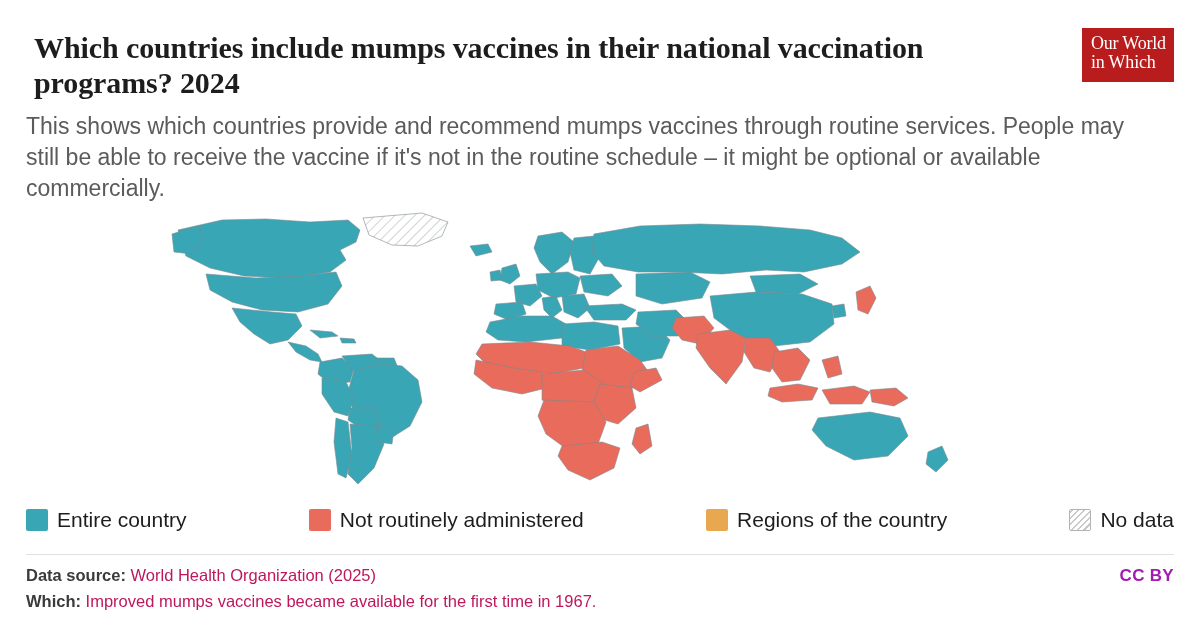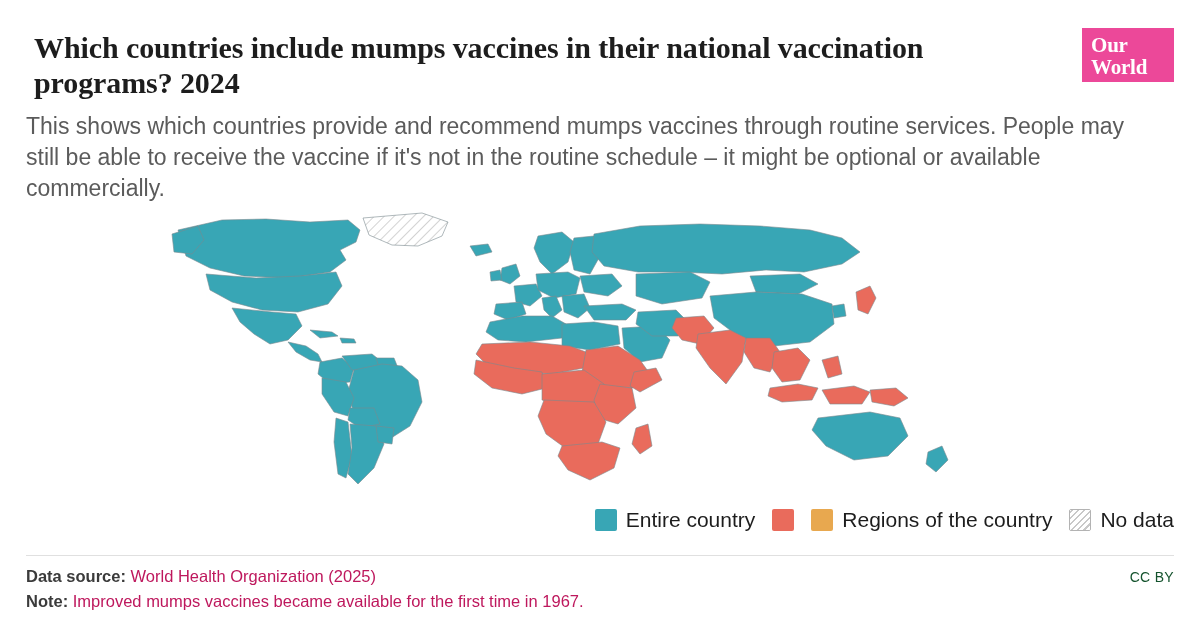--- a/index.html
+++ b/index.html
@@ -43,46 +43,46 @@
     color: #5b5b5b;
     max-width: 1130px;
     font-weight: 400;
   }
   .logo {
     position: absolute;
     top: -2px;
     right: 0;
     width: 92px;
     height: 54px;
-    background: #ec4899;
+    background: #b91c1c;
     color: #ffffff;
     font-family: "Liberation Serif", serif;
-    font-weight: bold;
-    font-size: 21px;
+    font-weight: normal;
+    font-size: 18px;
     line-height: 1.06;
     padding: 6px 8px 0 9px;
     box-sizing: border-box;
     letter-spacing: -0.2px;
   }
   .logo .l2 { display:block; }
   
   .map-wrap {
     position: relative;
     width: 100%;
     height: 290px;
     margin-top: 8px;
   }
   .map-wrap svg {
     display: block;
     margin: 0 auto;
   }
   
   .legend {
     display: flex;
-    justify-content: flex-end;
+    justify-content: space-between;
     align-items: center;
     gap: 17px;
     margin-top: 6px;
   }
   .legend-item {
     display: flex;
     align-items: center;
     gap: 9px;
     font-size: 21px;
     color: #1d1d1d;
@@ -126,23 +126,24 @@
     font-size: 16.5px;
     color: #5b5b5b;
   }
   .footer-row + .footer-row { margin-top: 6px; }
   .footer-label {
     font-weight: bold;
     color: #3b3b3b;
     margin-top: 10px;
   }
   .license {
-    color: #14532d;
-    font-size: 14px;
+    color: #a21caf;
+    font-size: 17px;
     letter-spacing: 0.3px;
+    font-weight: bold;
   }
   .footer-text { color: #be185d; }
 </style>
 </head>
 <body>
 
 <div class="page">
 
   <div class="header">
     <h1 class="title">Which countries include mumps vaccines in their national vaccination programs? 2024</h1>
@@ -232,20 +233,21 @@
     </svg>
   </div>
 
   <div class="legend">
     <div class="legend-item">
       <span class="swatch" style="background:#38a6b5"></span>
       <span>Entire country</span>
     </div>
     <div class="legend-item">
       <span class="swatch" style="background:#e96b5c"></span>
+      <span>Not routinely administered</span>
     </div>
     <div class="legend-item">
       <span class="swatch" style="background:#e8a84f"></span>
       <span>Regions of the country</span>
     </div>
     <div class="legend-item">
       <span class="swatch swatch-nodata"></span>
       <span>No data</span>
     </div>
   </div>
@@ -253,19 +255,19 @@
   <div class="footer">
     <div class="footer-row">
       <div>
         <span class="footer-label">Data source:</span>
         <span class="footer-text">World Health Organization (2025)</span>
       </div>
       <div class="license">CC BY</div>
     </div>
     <div class="footer-row">
       <div>
-        <span class="footer-label">Note:</span>
+        <span class="footer-label">Which:</span>
         <span class="footer-text">Improved mumps vaccines became available for the first time in 1967.</span>
       </div>
     </div>
   </div>
 
 </div>
 
 </body></html>

